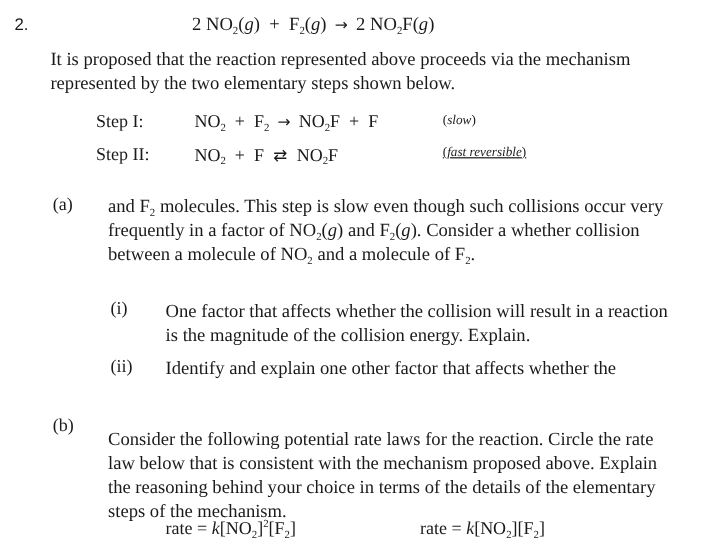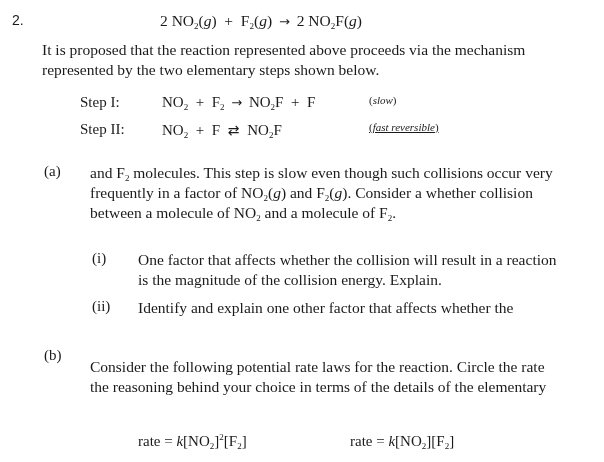--- a/index.html
+++ b/index.html
@@ -81,21 +81,23 @@
 </div>
 
 <div class="abs sub-label" style="top:298px;">(ii)</div>
 <div class="abs sub-para line" style="top:298px;">
   <div>Identify and explain one other factor that affects whether the</div>
 </div>
 
 <div class="abs part-label" style="left:44px; top:347px;">(b)</div>
 <div class="abs para line" style="top:357px;">
   <div>Consider the following potential rate laws for the reaction. Circle the rate</div>
+  <div>law below that is consistent with the mechanism proposed above. Explain</div>
   <div>the reasoning behind your choice in terms of the details of the elementary</div>
+  <div>steps of the mechanism.</div>
 </div>
 
 <div class="abs rate" style="left:138px; top:433px;">
   <span>rate = </span><i>k</i><span>[NO</span><sub>2</sub><span>]</span><sup>2</sup><span>[F</span><sub>2</sub><span>]</span>
 </div>
 <div class="abs rate" style="left:350px; top:433px;">
   <span>rate = </span><i>k</i><span>[NO</span><sub>2</sub><span>]</span><span>[F</span><sub>2</sub><span>]</span>
 </div>
 
 </body></html>

